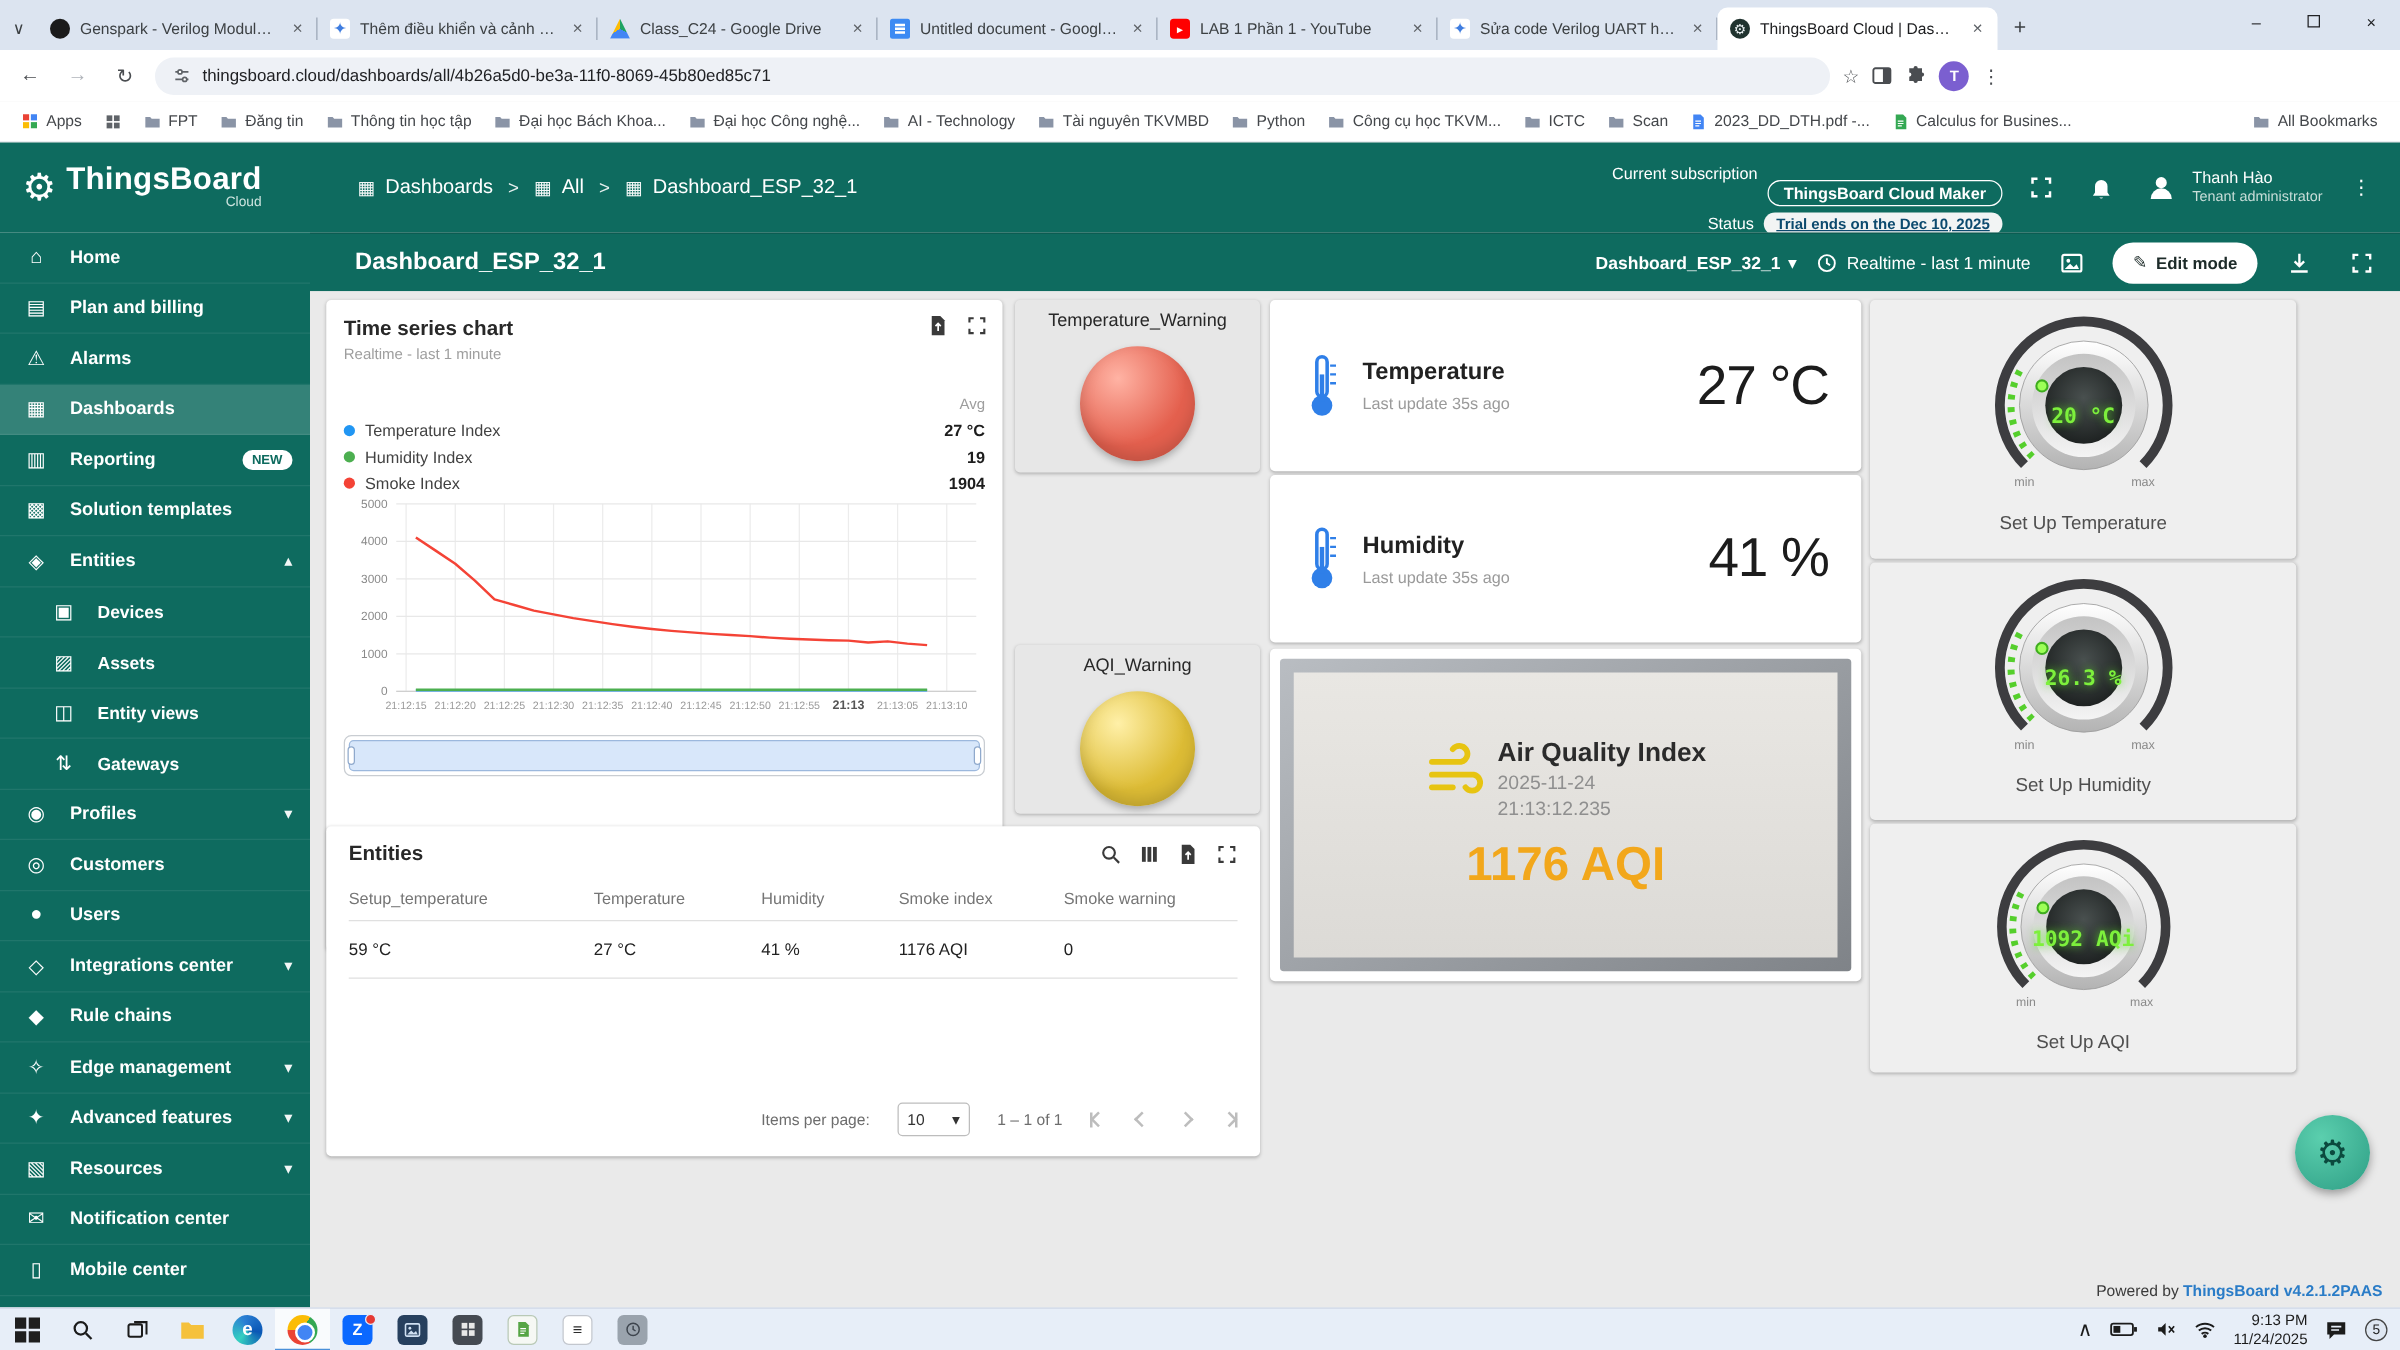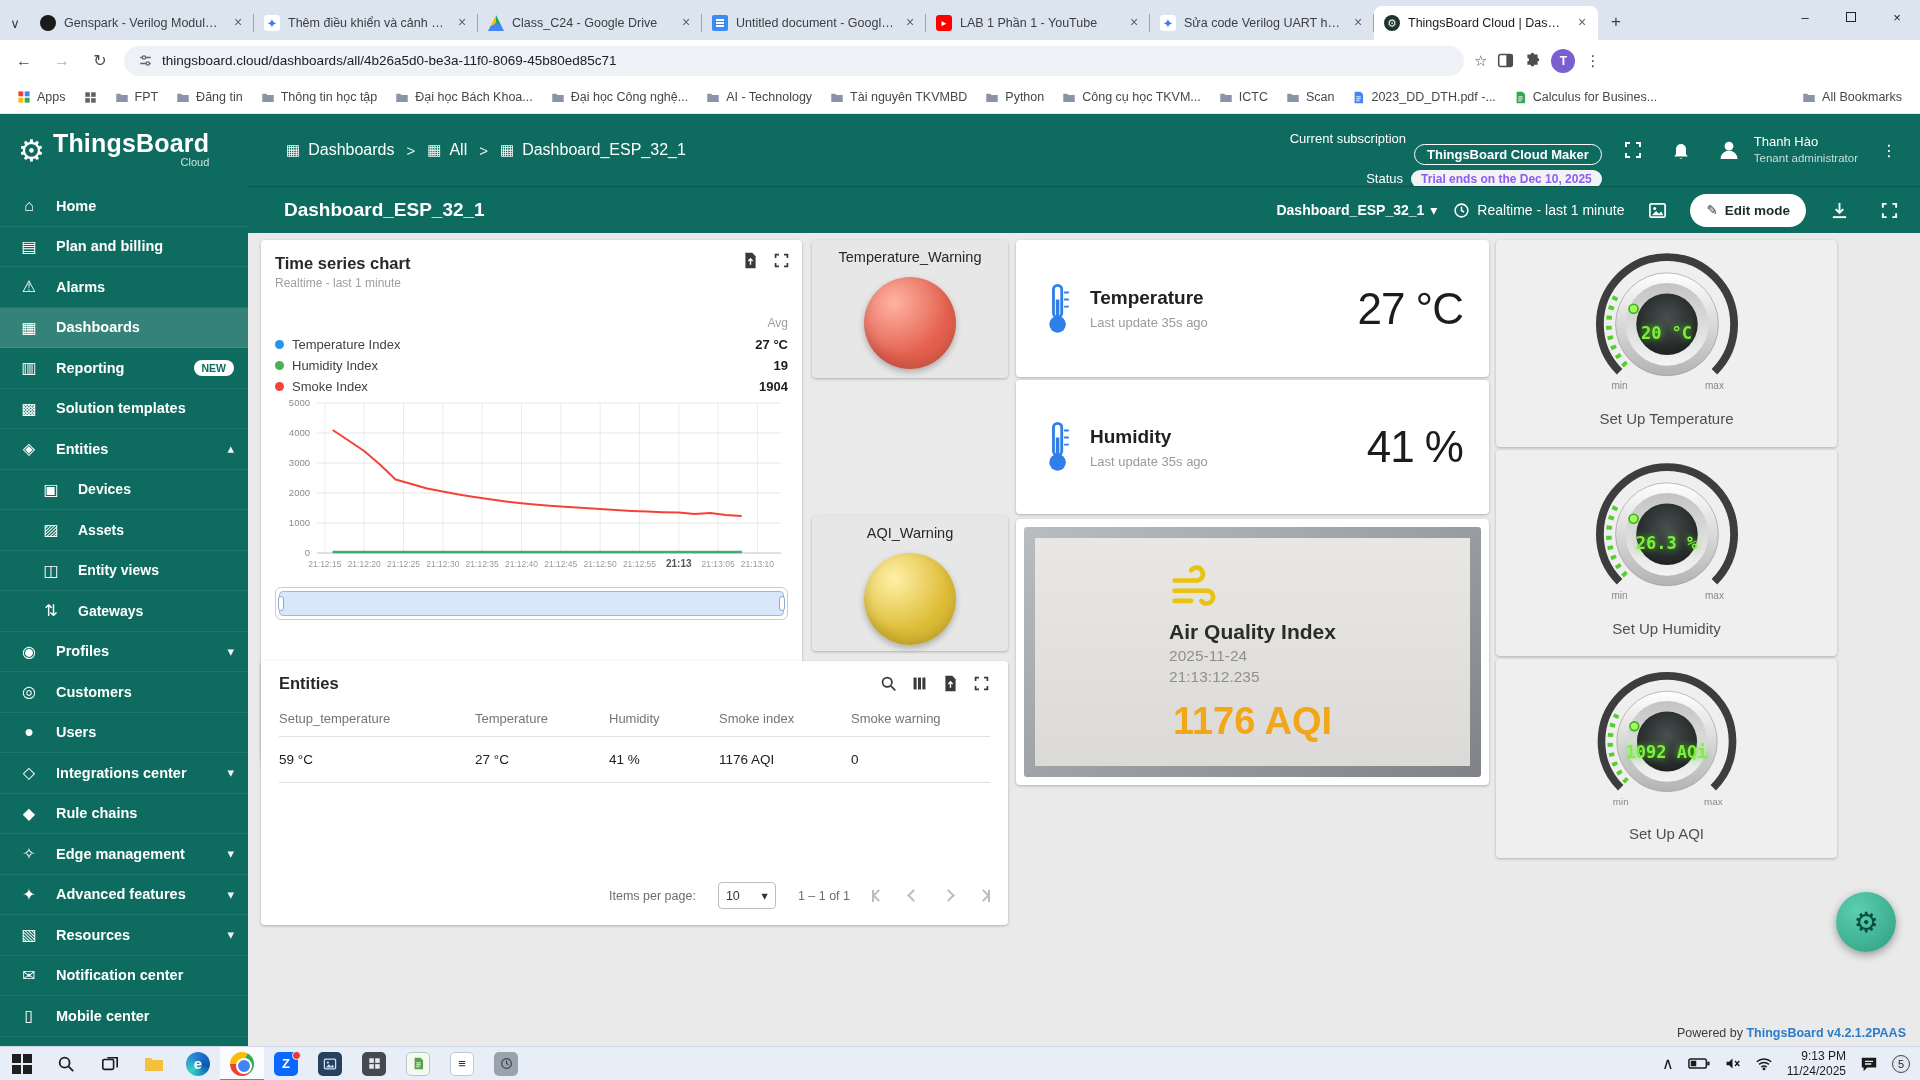--- a/index.html
+++ b/index.html
@@ -47,21 +47,21 @@
   #tb-logo .word { font-size:25px; font-weight:bold; letter-spacing:.2px; line-height:22px; }
   #tb-logo .cloud { font-size:11px; color:#cde4df; text-align:right; display:block; }
   #breadcrumb { display:flex; align-items:center; gap:12px; font-size:16px; margin-left:38px; }
   .crumb { display:flex; align-items:center; gap:8px; }
   .crumb .ic { font-size:15px; opacity:.95; }
   .crumb-sep { font-size:15px; opacity:.9; }
   #hdr-right { margin-left:auto; display:flex; align-items:center; gap:14px; padding-right:14px; }
   #sub-status { display:flex; flex-direction:column; gap:5px; align-items:flex-end; font-size:13px; }
   .sub-row { display:flex; align-items:center; gap:8px; }
   .pill-outline { border:1px solid #fff; border-radius:14px; padding:2px 12px; font-weight:bold; font-size:13px;margin-top:31px; }
-  .pill-solid { background:#f2f4f4; color:#8b5cf6; border-radius:12px; padding:2px 10px; font-weight:bold; font-size:12px; }
+  .pill-solid { background:#f2f4f4; color:#0c4a6e; border-radius:12px; padding:2px 10px; font-weight:bold; font-size:12px;text-decoration:underline; }
   .hdr-ic { width:34px; height:34px; display:flex; align-items:center; justify-content:center; color:#fff; }
   #user-block { display:flex; align-items:center; gap:8px; }
   #user-names { font-size:13px; line-height:16px; }
   #user-names .role { font-size:11.5px; color:#c9ded9; }
 
   #tb-subheader { position:absolute; left:248px; top:186px; width:1672px; height:47px; background:#0e6b5f; border-top:1px solid rgba(0,0,0,.18); display:flex; align-items:center; color:#fff; padding:0 14px 0 36px; }
   #dash-title { font-size:19px; font-weight:bold; }
   #subhdr-right { margin-left:auto; display:flex; align-items:center; gap:16px; font-size:14px; }
   .state-sel { display:flex; align-items:center; gap:6px; font-weight:bold; }
   .realtime { display:flex; align-items:center; gap:7px; }
@@ -105,21 +105,21 @@
   .val-card { left:768px; width:473px; padding:20px 26px; display:flex; align-items:center; }
   .val-card .ic { margin-right:18px; }
   .vc-title { font-size:19px; font-weight:bold; color:#212121; }
   .vc-sub { font-size:13px; color:#9a9a9a; margin-top:6px; }
   .vc-value { margin-left:auto; font-size:44px; color:#1c1c1c; letter-spacing:-1px; }
 
   
   #card-aqi { left:768px; top:286px; width:473px; height:266px; padding:8px; }
   #aqi-frame { width:100%; height:100%; border-radius:3px; background:linear-gradient(145deg,#b9bdc2,#7f8388); padding:11px; }
   #aqi-screen { width:100%; height:100%; background:linear-gradient(180deg,#e9e7e3,#dcdad6); display:flex; flex-direction:column; align-items:center; justify-content:center; gap:14px; }
-  #aqi-head { display:flex; align-items:flex-start; gap:8px;flex-direction:column; }
+  #aqi-head { display:flex; align-items:flex-start; gap:8px; }
   #aqi-title { font-size:21px; font-weight:bold; color:#2b2b2b; }
   .aqi-dim { font-size:15.5px; color:#8f8f8f; margin-top:3px; }
   #aqi-value { font-size:38px; font-weight:bold; color:#f2a71b; }
 
   
   .knob-card { left:1248px; width:341px; background:#efefef; text-align:center; }
   .knob-wrap { position:relative; width:210px; margin:6px auto 0; }
   .knob-value { position:absolute; left:50%; top:87px; transform:translate(-50%,-50%); font-family:"DejaVu Sans Mono",monospace; font-size:17px; font-weight:bold; color:#7df03c; text-shadow:0 0 7px rgba(90,220,40,.9); }
   .knob-label { font-size:15px; color:#4f4f4f; margin-top:-6px; }
 

